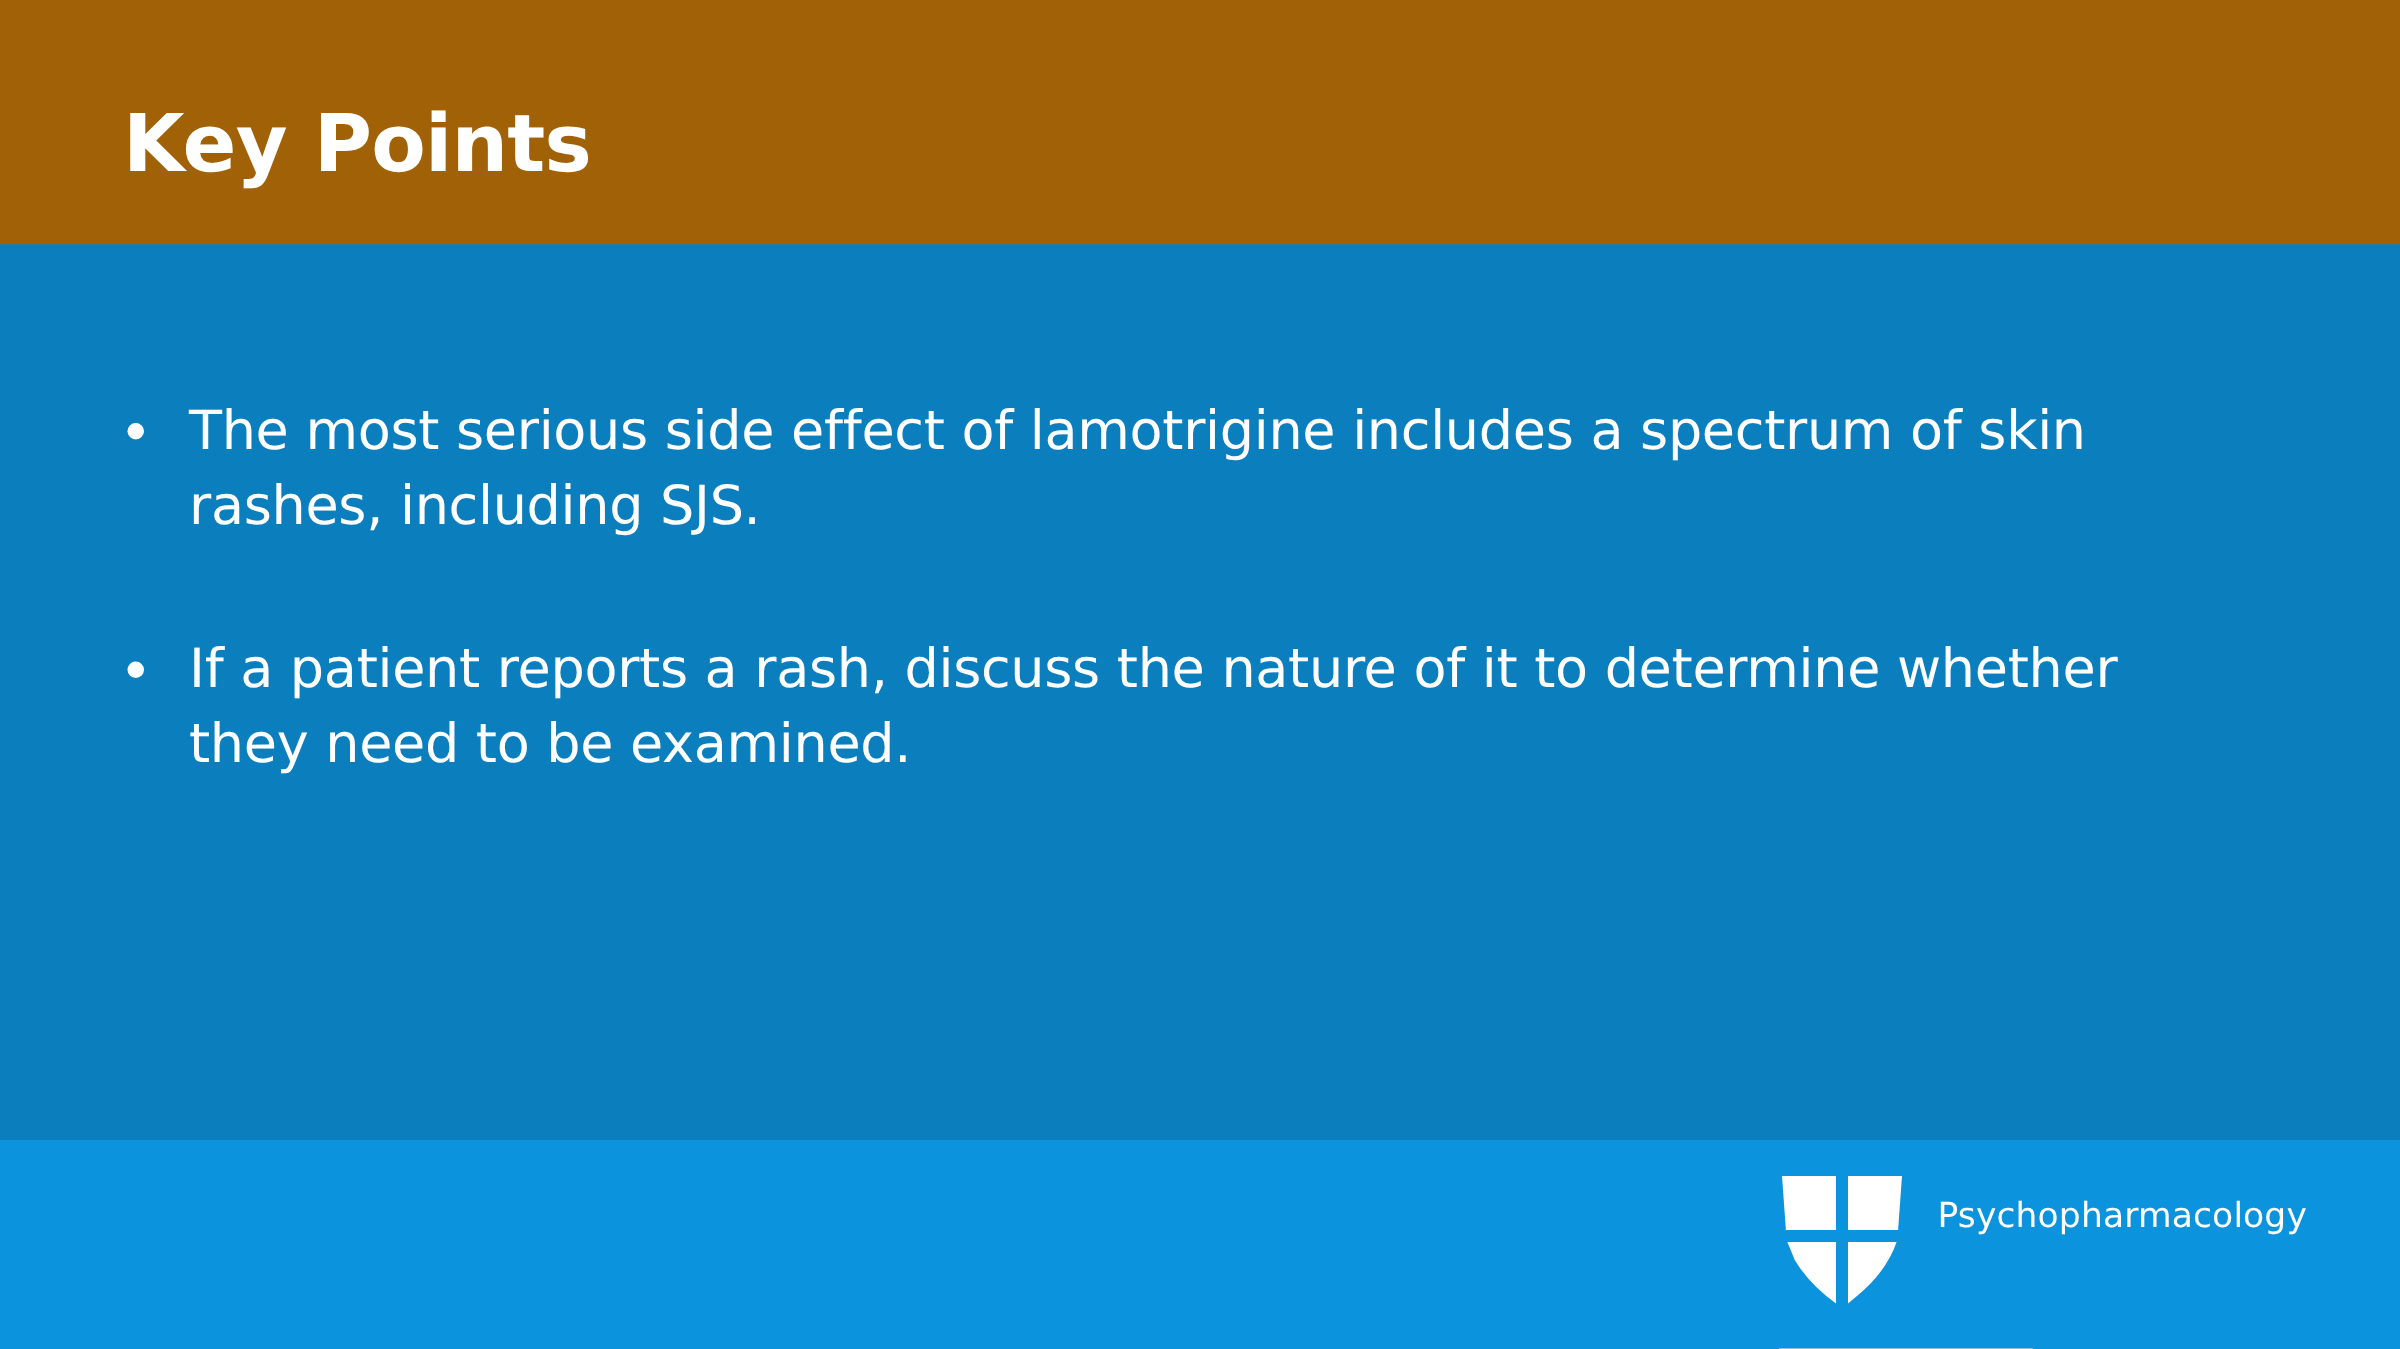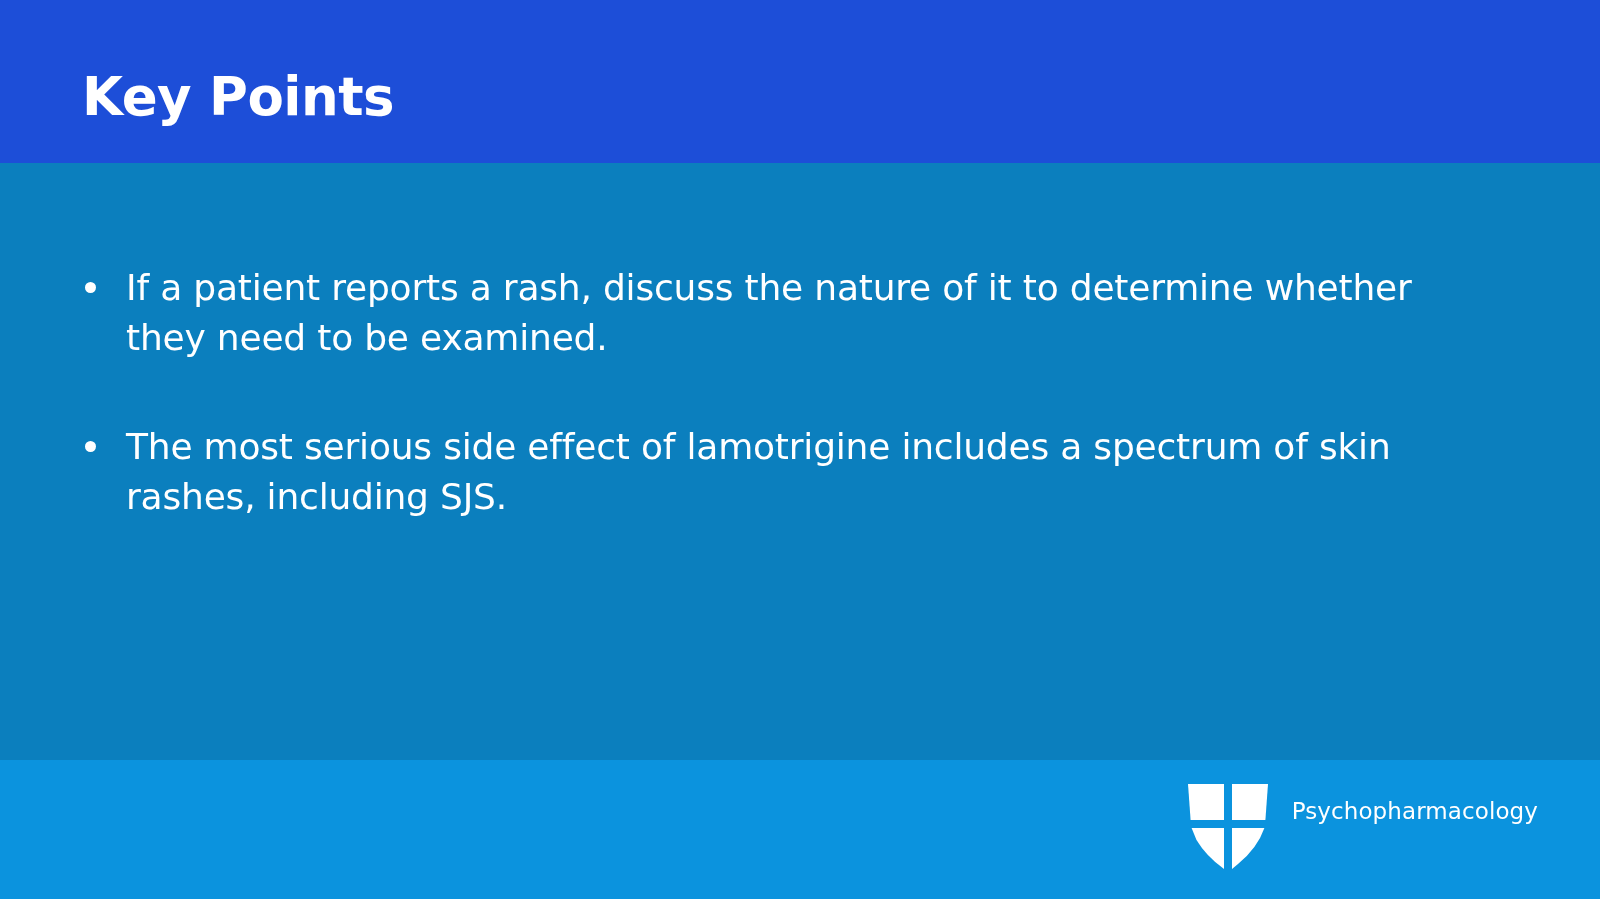--- a/index.html
+++ b/index.html
@@ -16,21 +16,21 @@
     background: #0b7fbe;
   }
 
   
   .header-band {
     position: absolute;
     left: 0;
     top: 0;
     width: 1600px;
     height: 163px;
-    background: #1d4ed8;
+    background: #a16207;
   }
   .slide-title {
     position: absolute;
     left: 82px;
     top: 68px;
     margin: 0;
     font-family: "DejaVu Sans", sans-serif;
     font-size: 53px;
     font-weight: 700;
     line-height: 1.08;
@@ -126,26 +126,26 @@
 
   <div class="header-band">
     <h1 class="slide-title">Key Points</h1>
   </div>
 
   <div class="body-band">
     <ul class="bullet-list" style="list-style:none;margin:0;padding:0;">
 
       <li class="bullet-item">
         <span class="bullet-marker"></span>
-        <span class="bullet-text">If a patient reports a rash, discuss the nature of it to determine whether they need to be examined.</span>
+        <span class="bullet-text">The most serious side effect of lamotrigine includes a spectrum of skin rashes, including SJS.</span>
       </li>
 
       <li class="bullet-item">
         <span class="bullet-marker"></span>
-        <span class="bullet-text">The most serious side effect of lamotrigine includes a spectrum of skin rashes, including SJS.</span>
+        <span class="bullet-text">If a patient reports a rash, discuss the nature of it to determine whether they need to be examined.</span>
       </li>
 
     </ul>
   </div>
 
   <div class="footer-band">
     <div class="brand-lockup">
 
       <svg class="brand-shield" viewBox="0 0 88 104">
 

